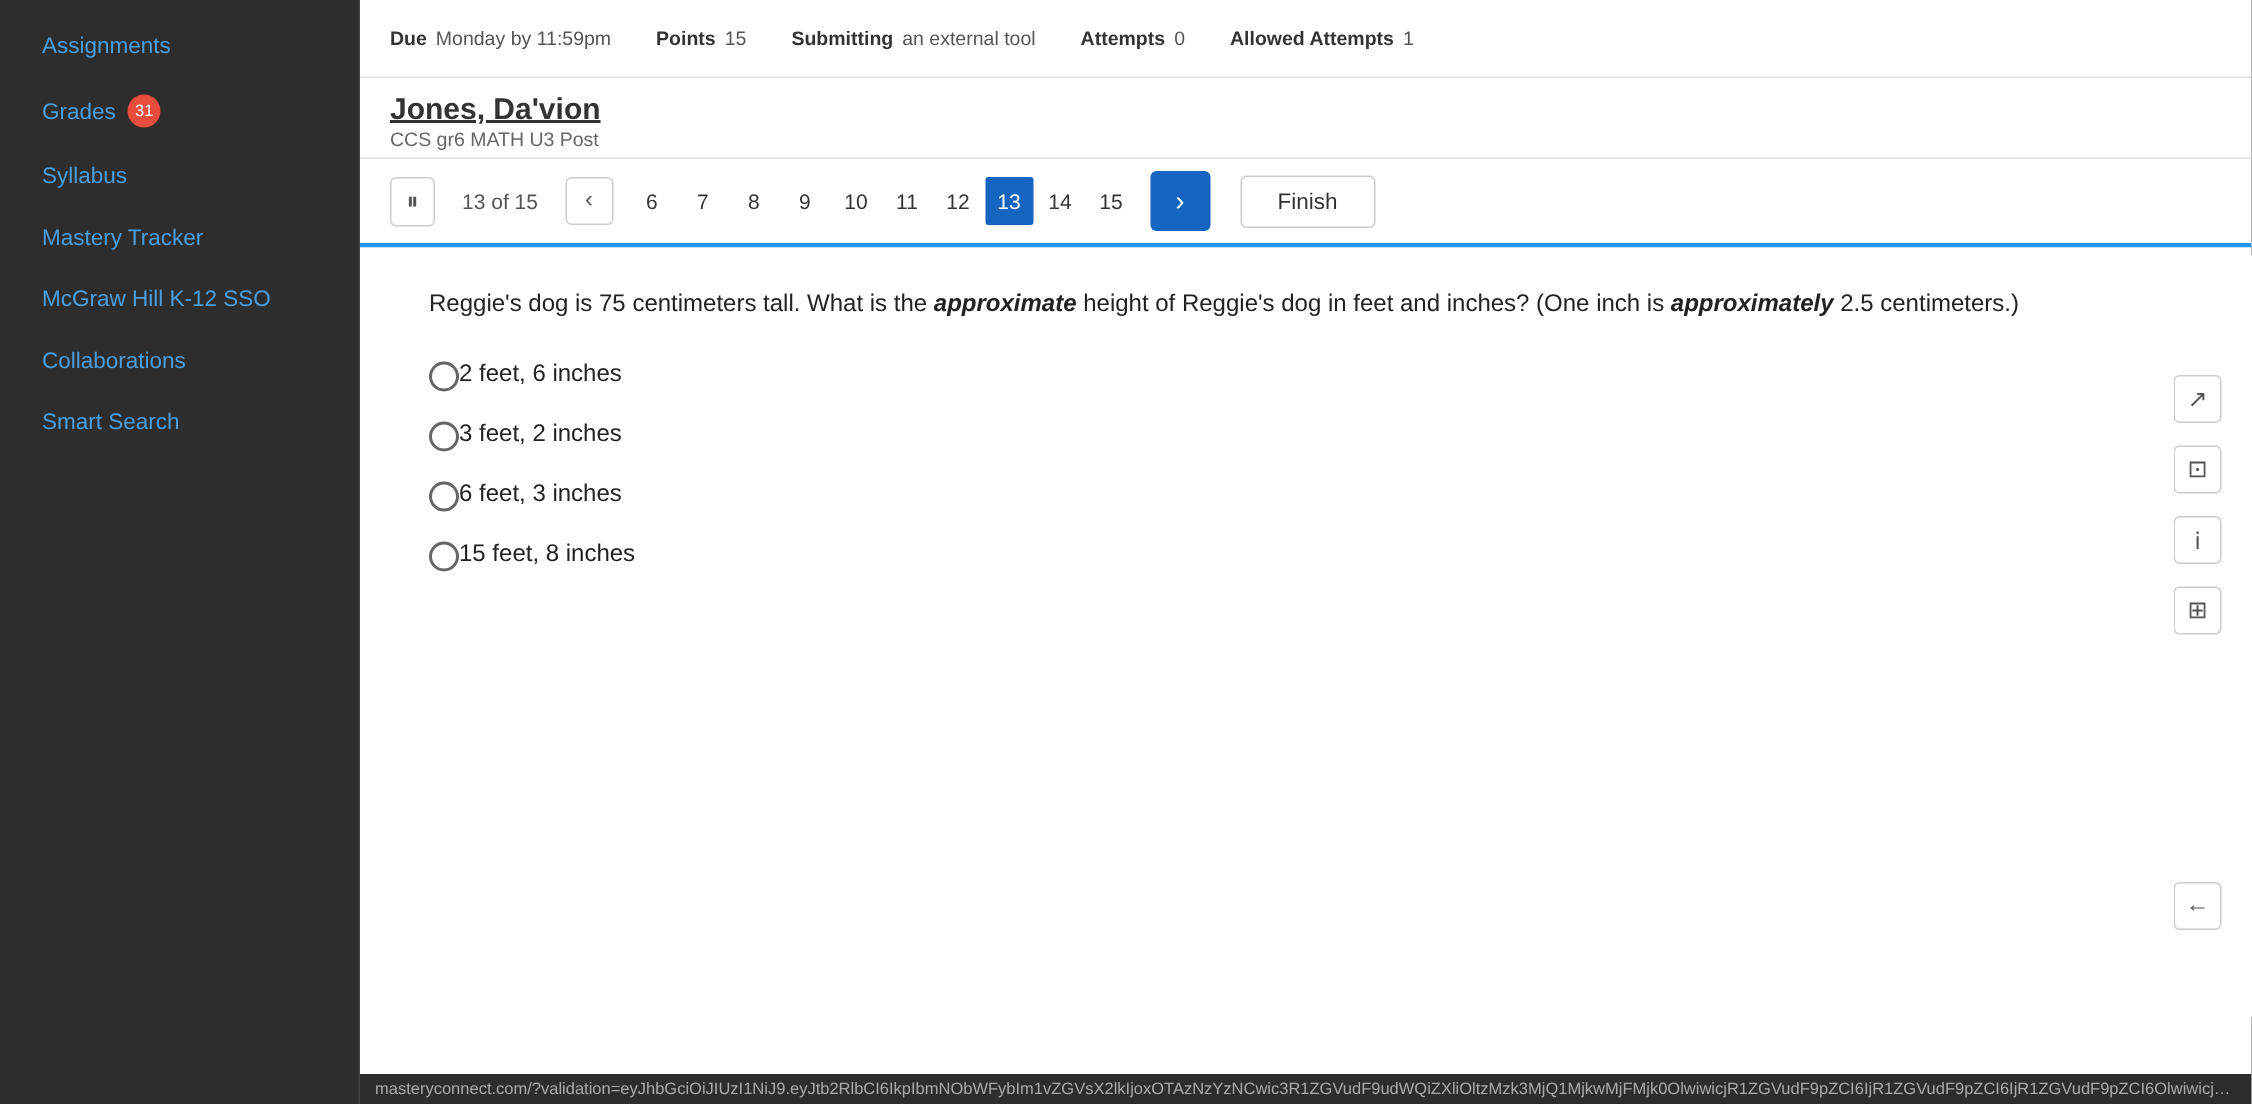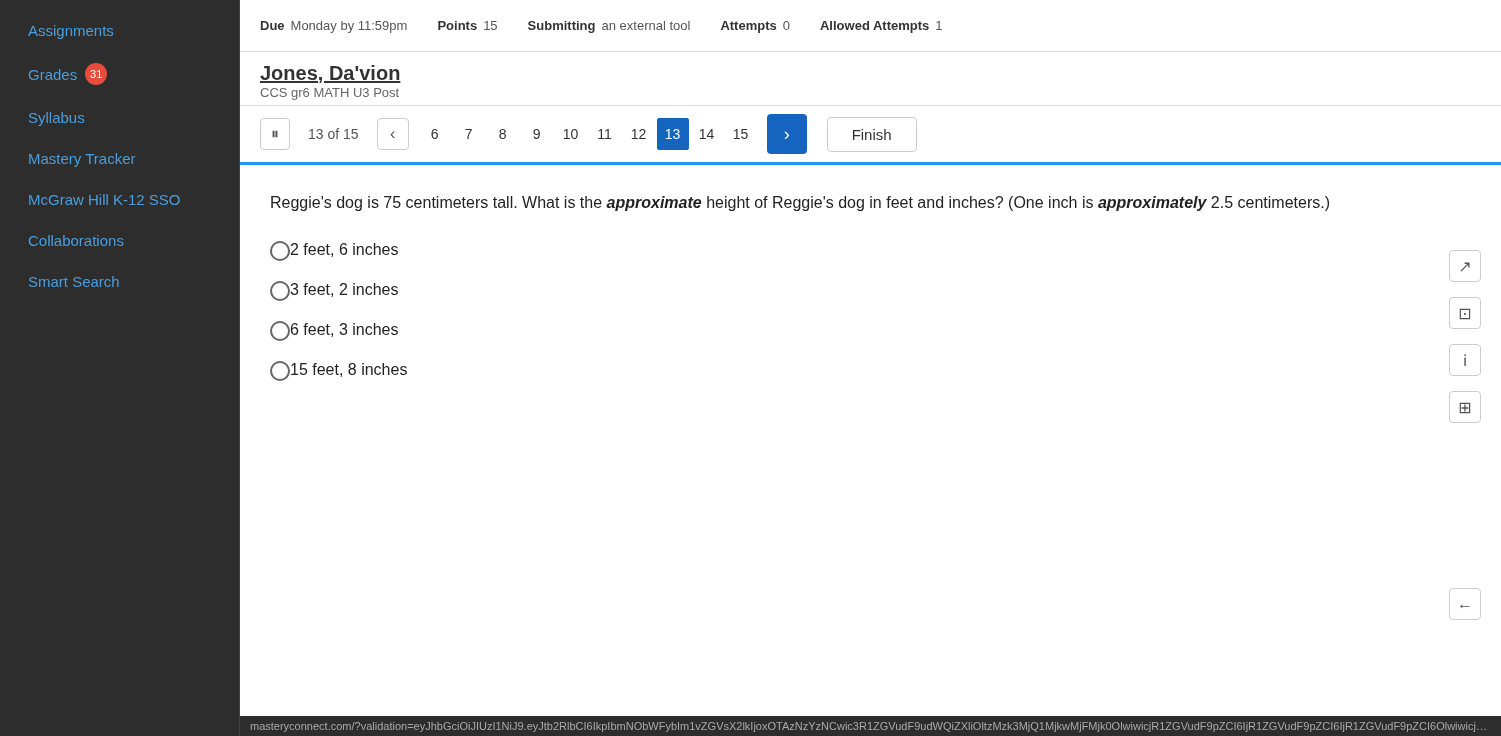--- a/index.html
+++ b/index.html
@@ -176,21 +176,21 @@
       cursor: pointer;
       font-size: 15px;
       color: #333;
       margin-left: 10px;
     }
 
     
     .question-area {
       flex: 1;
       background: #fff;
-      padding: 25px 30px;
+      padding: 25px 46px;
       overflow-y: auto;
       position: relative;
     }
     .question-text {
       font-size: 16px;
       color: #222;
       line-height: 1.6;
       margin-bottom: 25px;
     }
     .question-text em {

